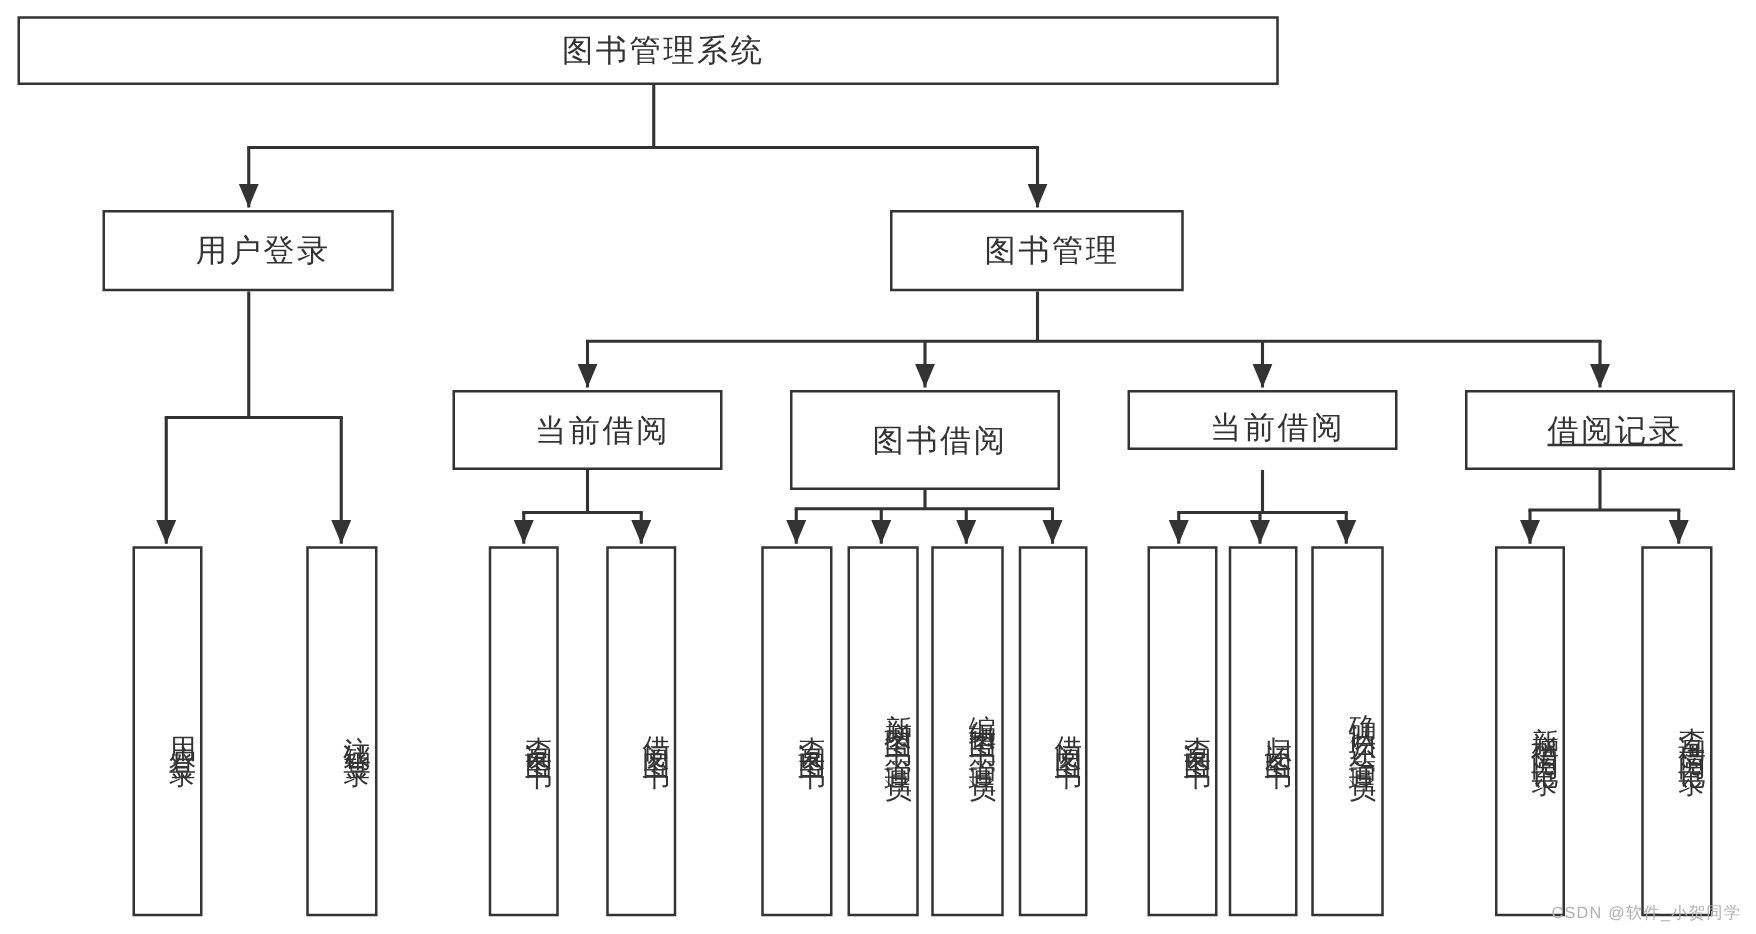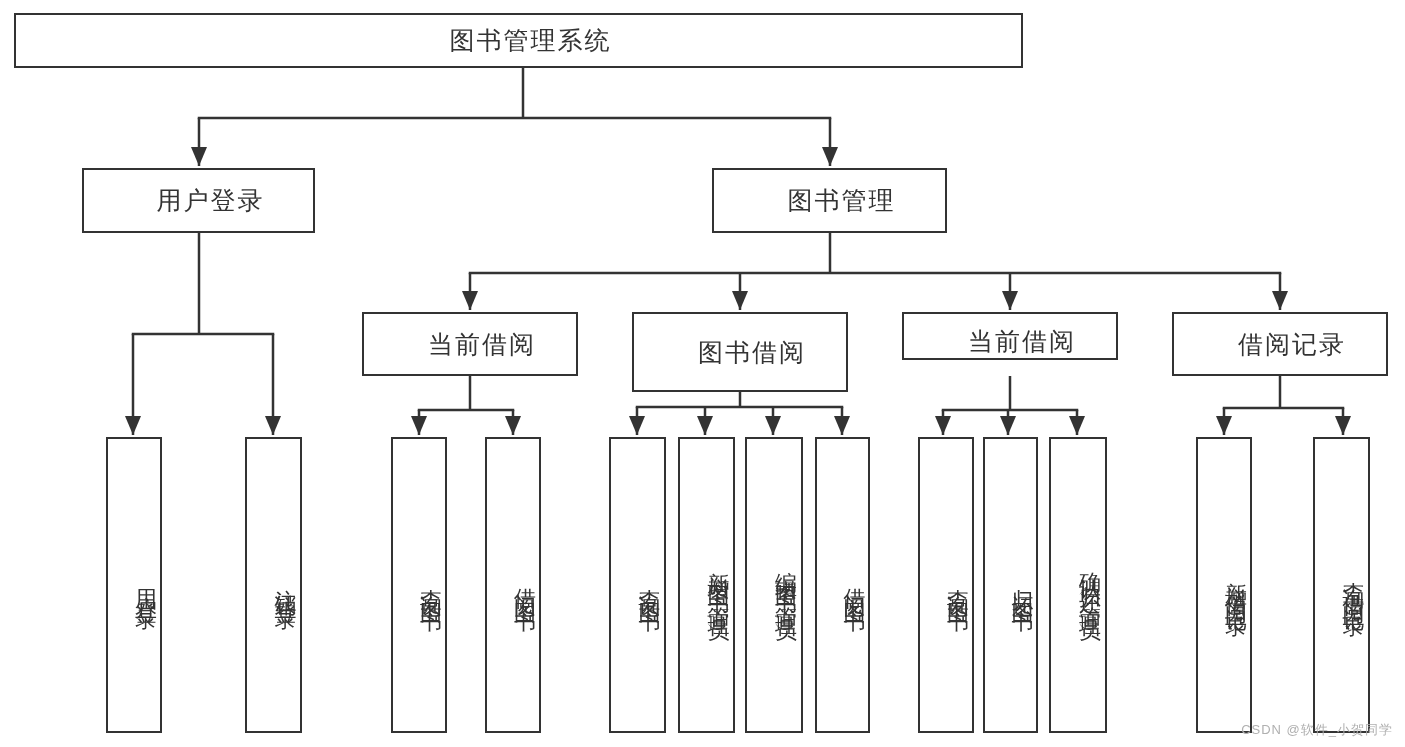--- a/index.html
+++ b/index.html
@@ -127,21 +127,21 @@
 
   <div class="box" style="left:362px; top:312px; width:216px; height:64px;">
     <span class="h-label">当前借阅</span>
   </div>
   <div class="box" style="left:632px; top:312px; width:216px; height:80px;">
     <span class="h-label">图书借阅</span>
   </div>
   <div class="box" style="left:902px; top:312px; width:216px; height:48px;align-items:flex-end;">
     <span class="h-label">当前借阅</span>
   </div>
-  <div class="box" style="left:1172px; top:312px; width:216px; height:64px;">
+  <div class="box" style="left:1172px; top:312px; width:216px; height:64px;text-decoration:underline;">
     <span class="h-label">借阅记录</span>
   </div>
 
   <div class="box v-box" style="left:106px; top:437px; width:56px; height:296px;">
     <span class="v-label">用户登录</span>
   </div>
   <div class="box v-box" style="left:245px; top:437px; width:57px; height:296px;">
     <span class="v-label">注销登录</span>
   </div>
 

